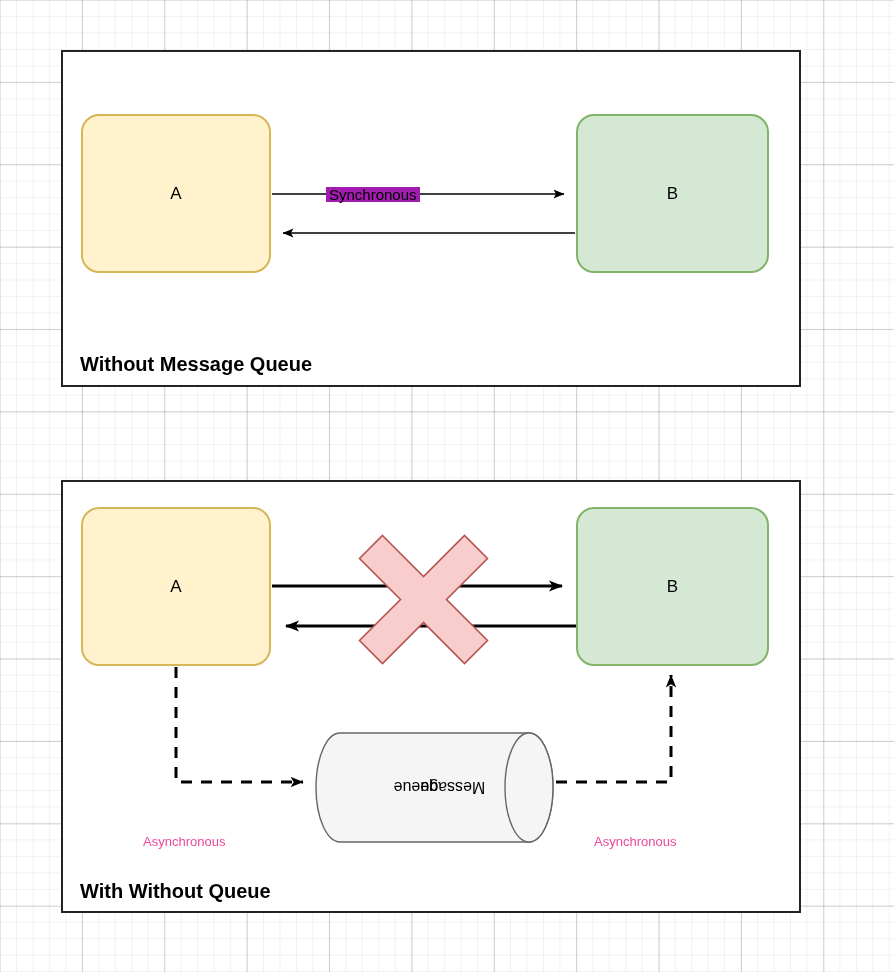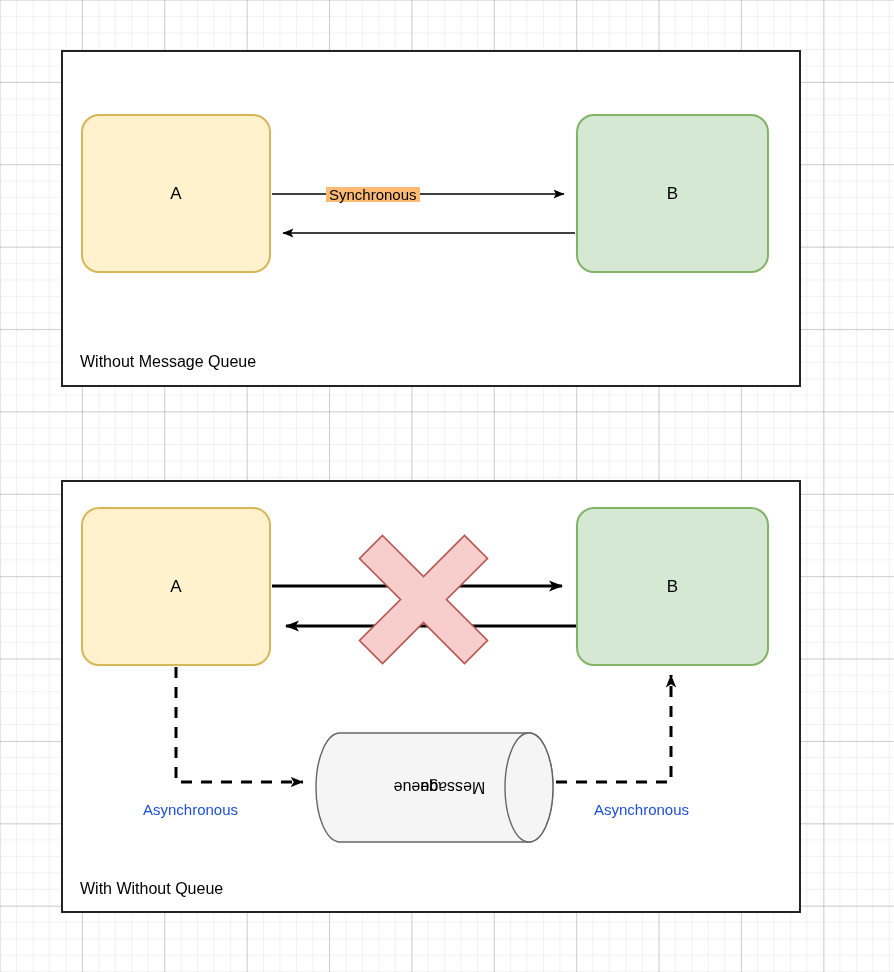--- a/index.html
+++ b/index.html
@@ -62,45 +62,47 @@
   .node-a { background: #fff2cc; border: 2px solid #d6b656; }
   .node-b { background: #d5e8d4; border: 2px solid #82b366; }
 
   #box-a-top { left: 81px;  top: 114px; width: 190px; height: 159px; }
   #box-b-top { left: 576px; top: 114px; width: 193px; height: 159px; }
   #box-a-bot { left: 81px;  top: 507px; width: 190px; height: 159px; }
   #box-b-bot { left: 576px; top: 507px; width: 193px; height: 159px; }
 
   .panel-caption {
     position: absolute;
-    font-size: 16px;
-    color: #000000;
-    white-space: nowrap;
-    line-height: 1;
+    font-size: 20px;
+    color: #000000;
+    white-space: nowrap;
+    line-height: 1;
+    font-weight: bold;
   }
   #caption-top { left: 80px;  top: 354px; }
   #caption-bot { left: 80px;  top: 881px; }
 
   .edge-label {
     position: absolute;
     font-size: 15px;
     color: #000000;
     white-space: nowrap;
-    background: #fdba74;
+    background: #a21caf;
     padding: 0 3px;
     line-height: 1;
   }
   #label-sync { left: 326px; top: 187px; }
 
   .async-label {
     position: absolute;
-    font-size: 15px;
-    color: #1d4ed8;
-    white-space: nowrap;
-    line-height: 1;
+    font-size: 13px;
+    color: #ec4899;
+    white-space: nowrap;
+    line-height: 1;
+    margin-top: 33px;
   }
   #label-async-left  { left: 143px; top: 802px; }
   #label-async-right { left: 594px; top: 802px; }
 
   
   #cylinder {
     position: absolute;
     left: 315px;
     top: 732px;
     width: 238px;

